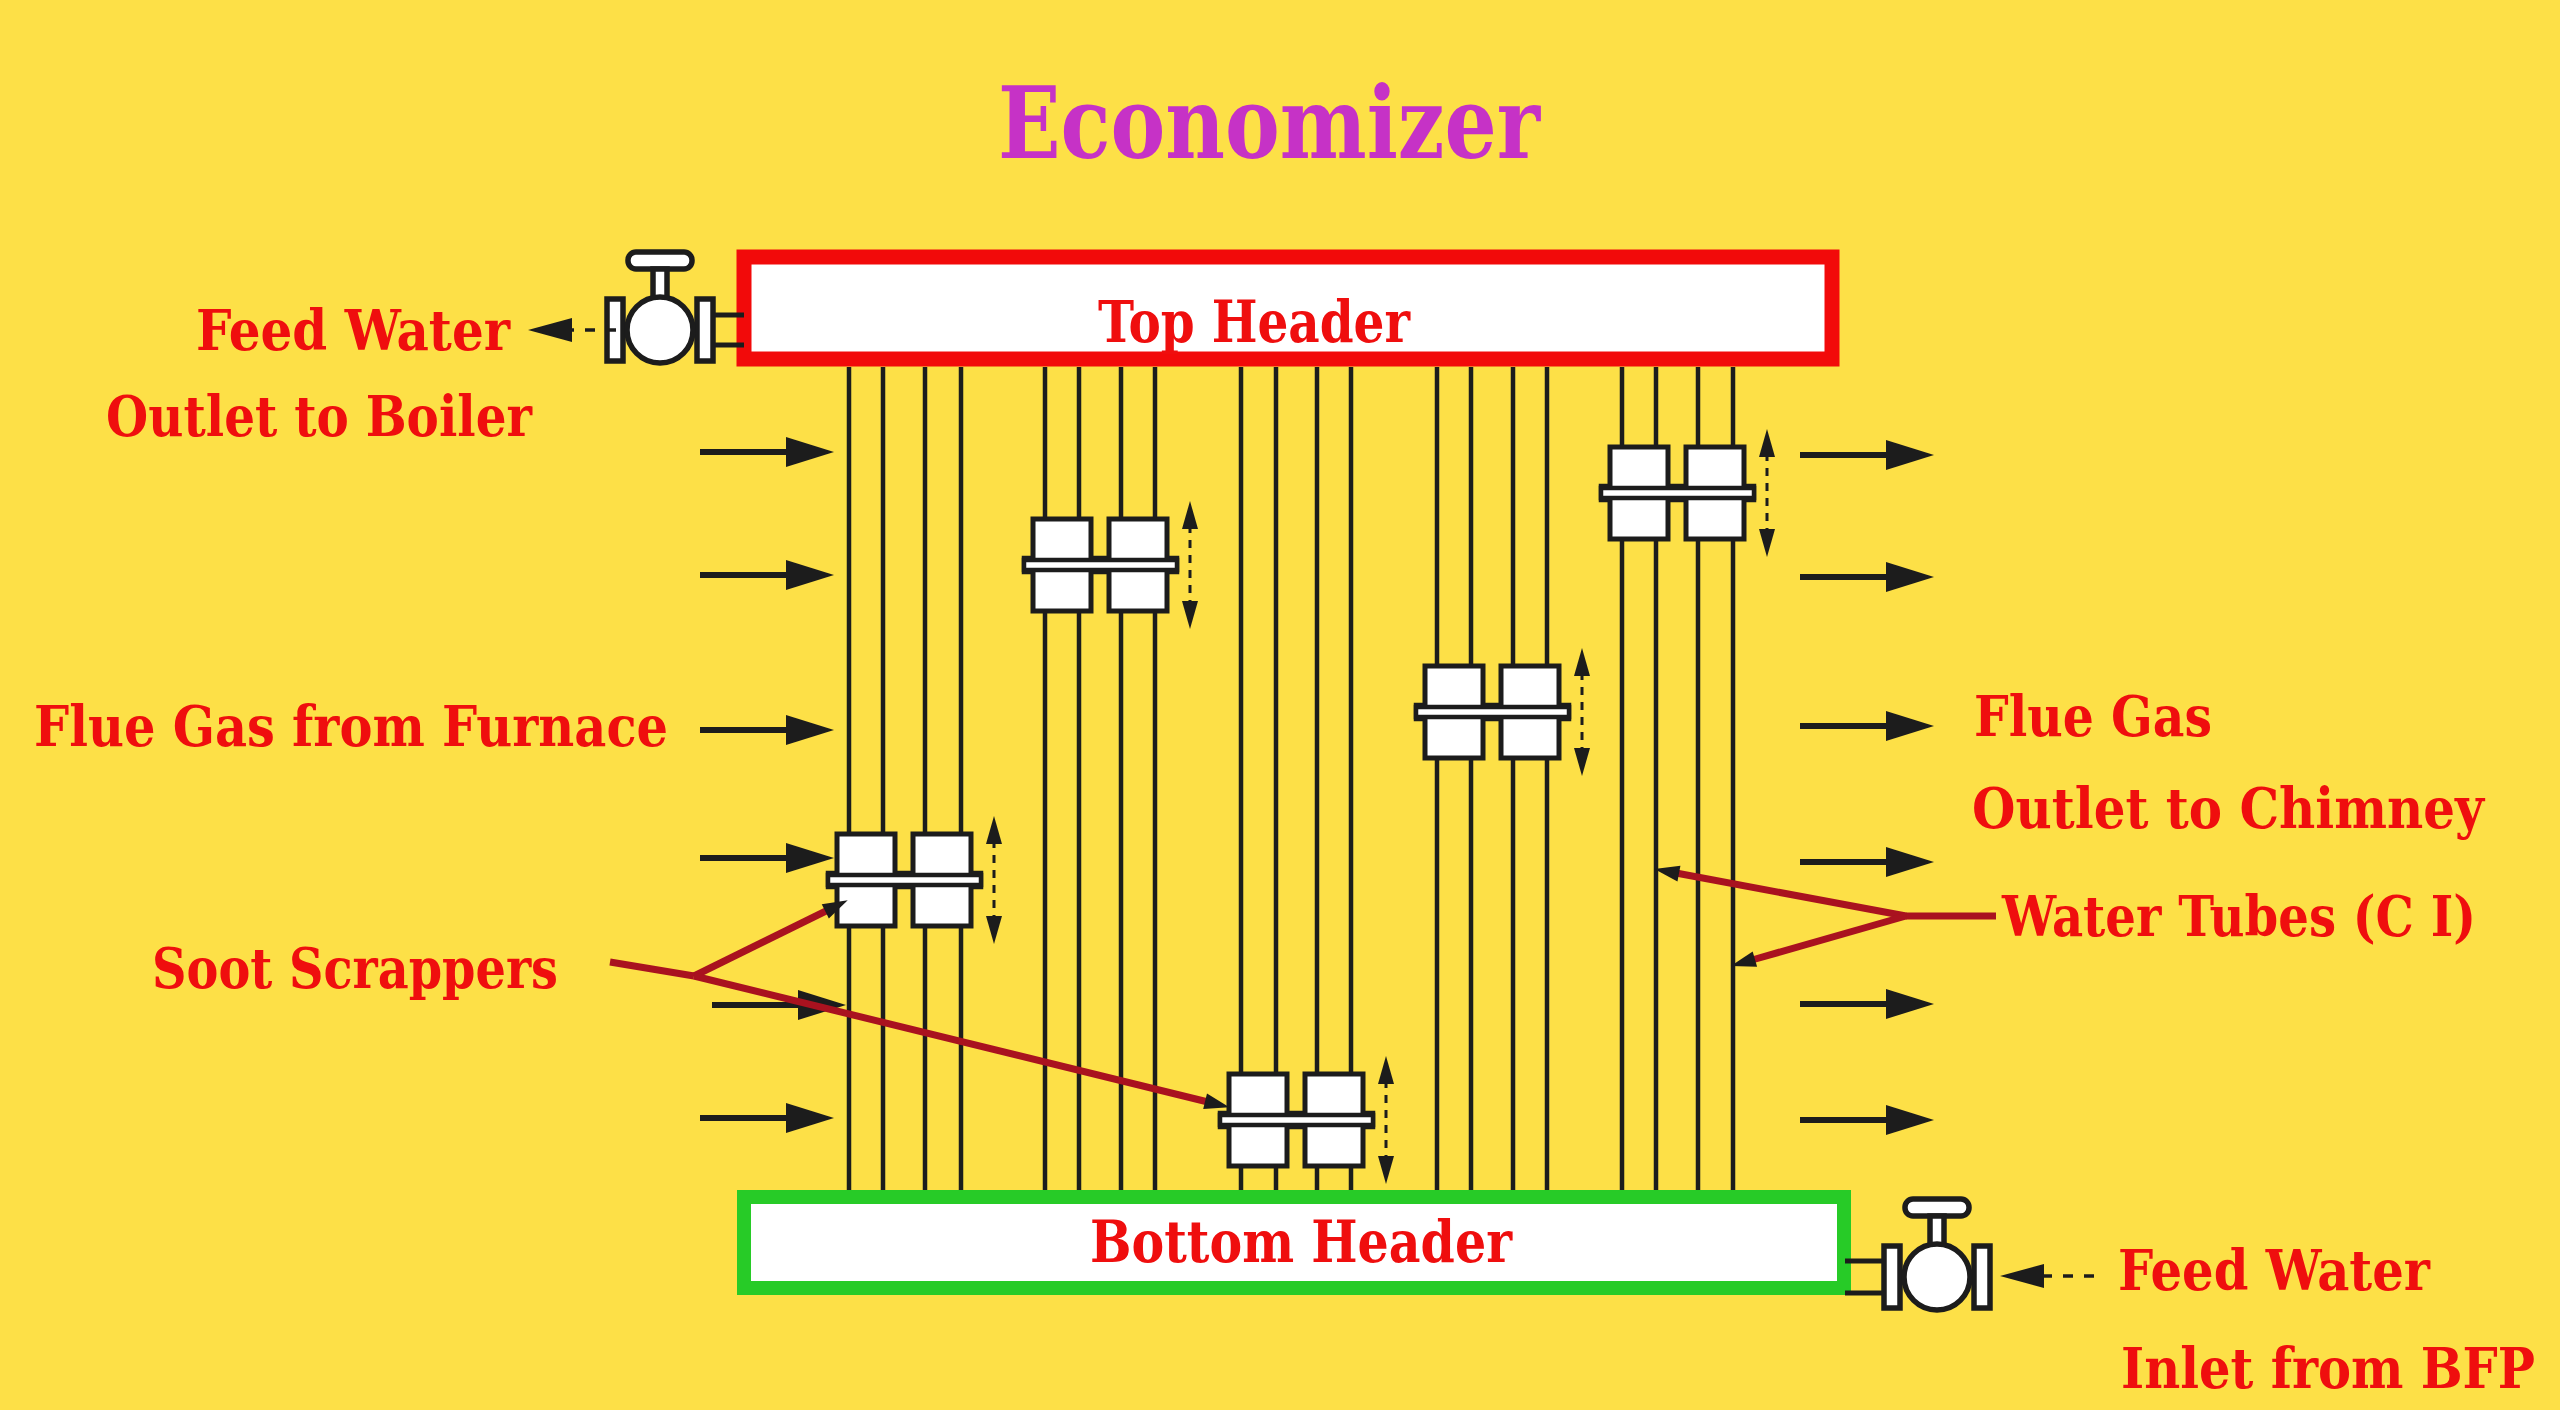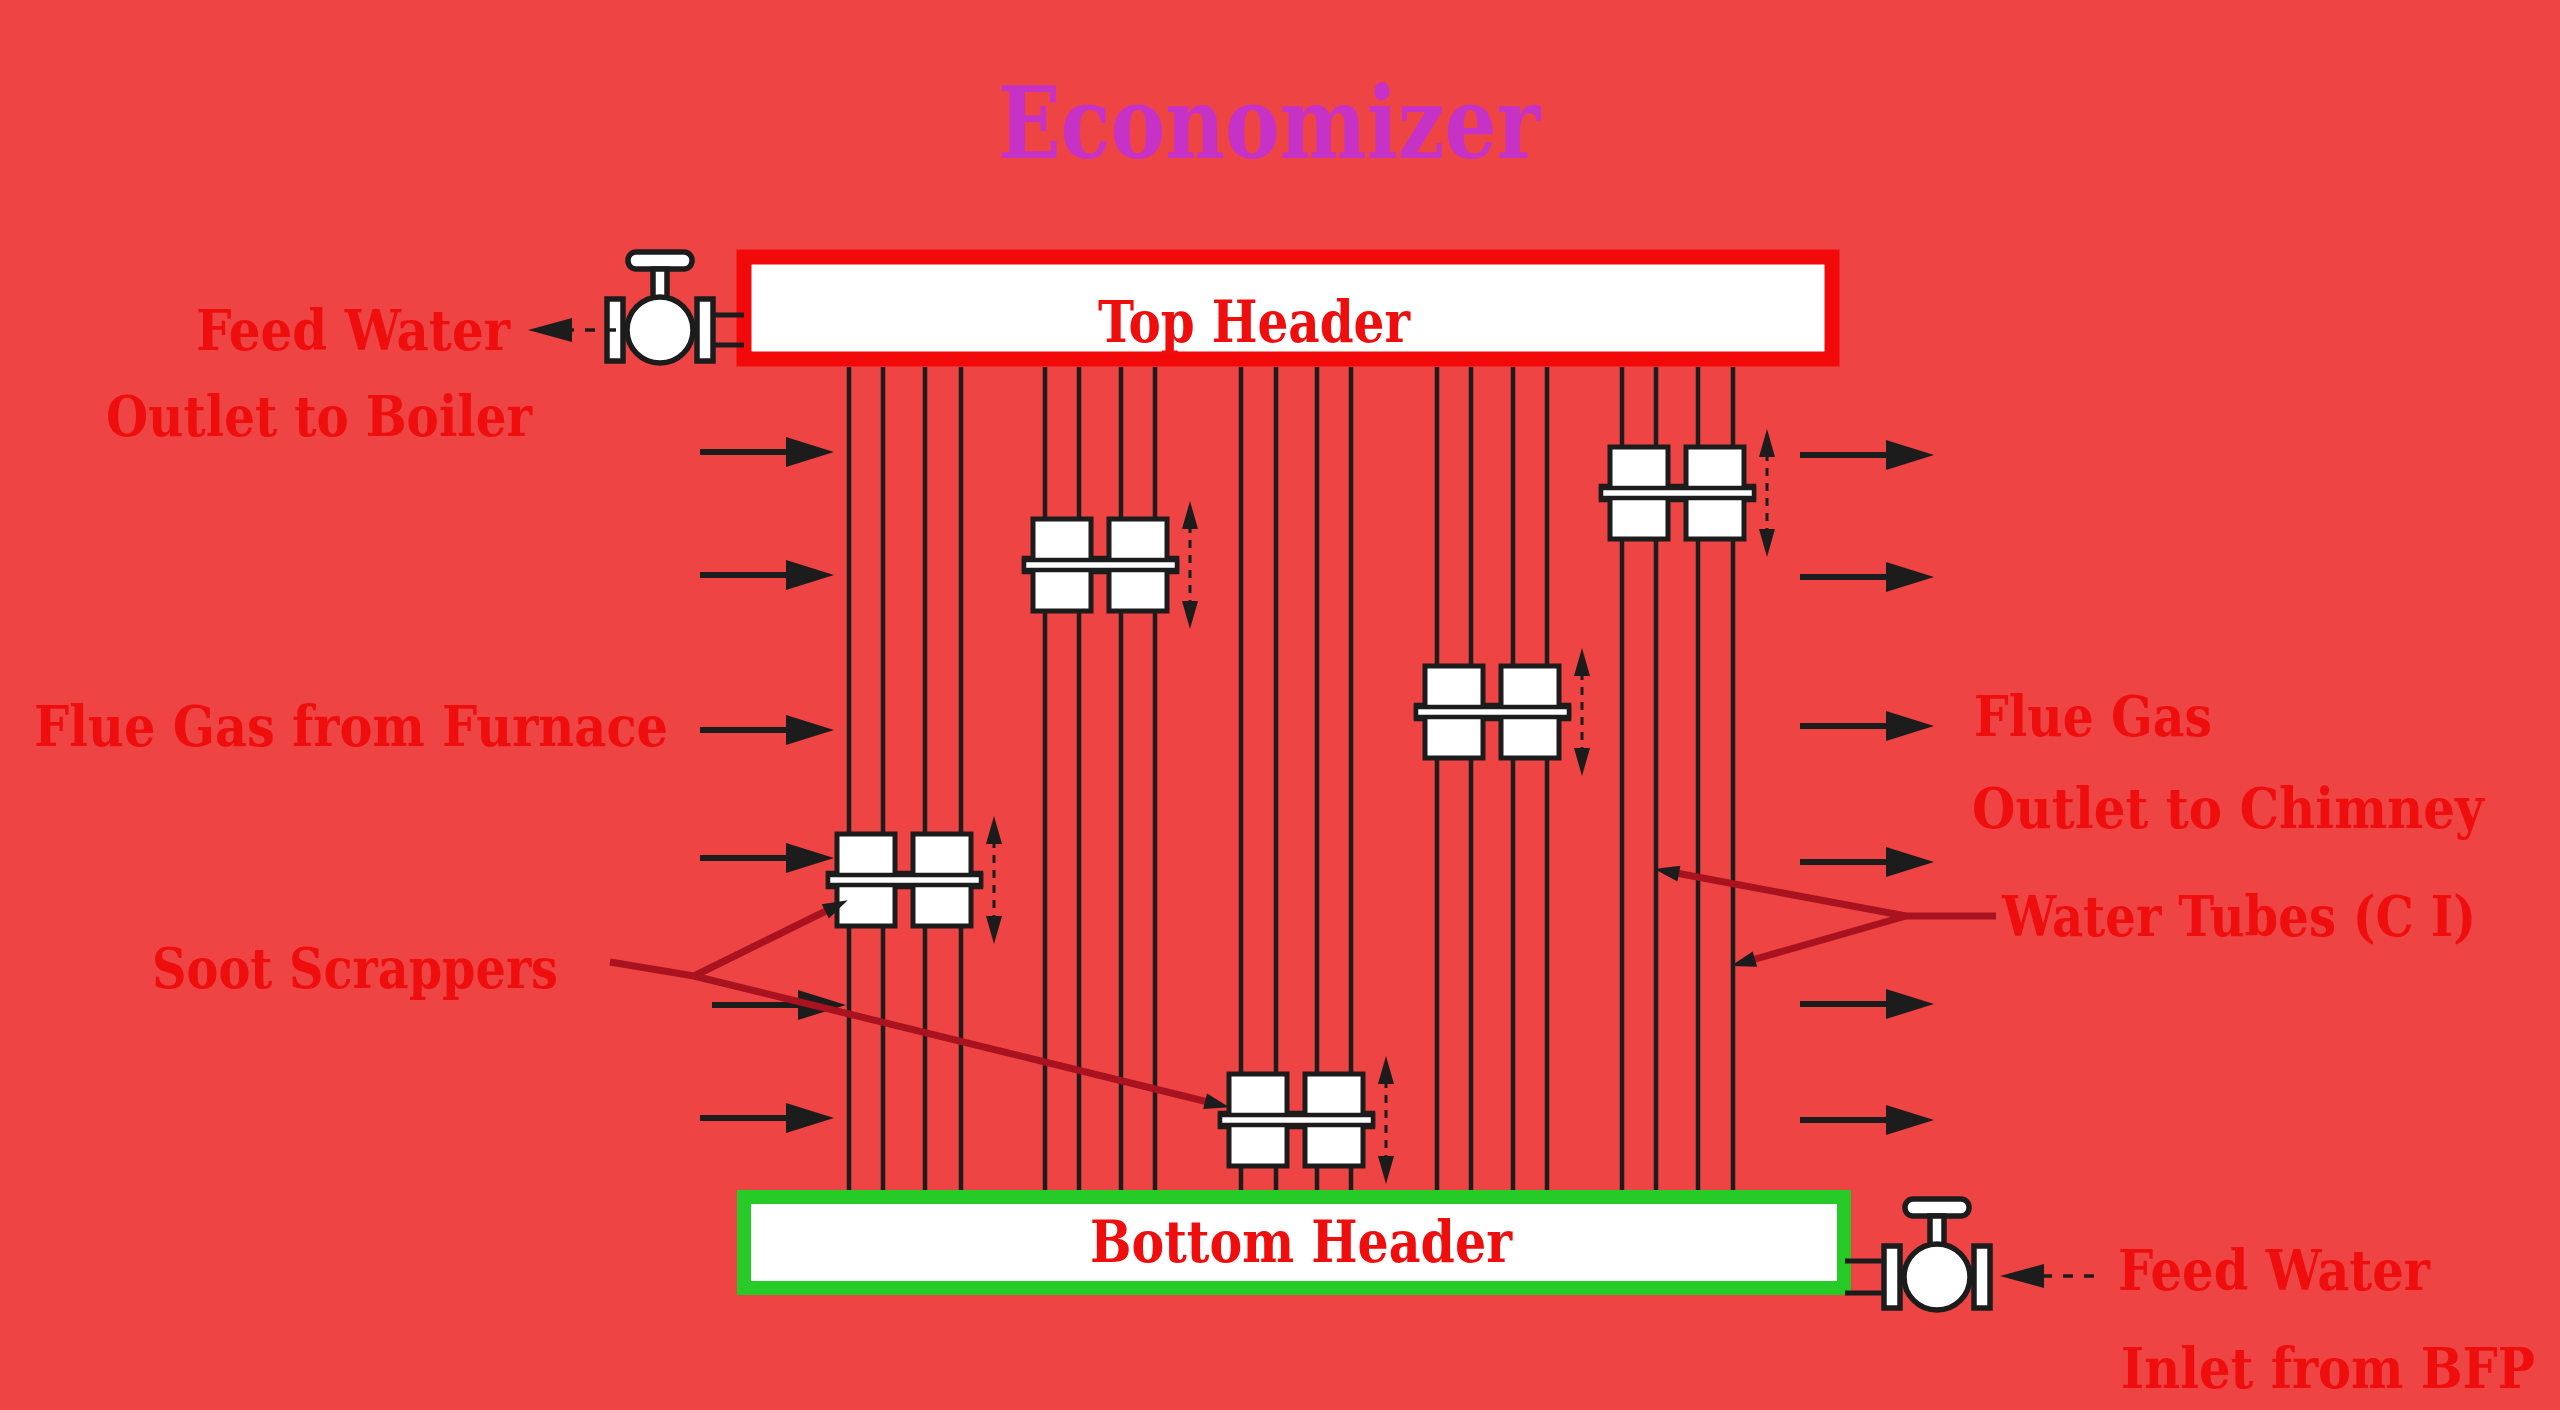--- a/index.html
+++ b/index.html
@@ -1,16 +1,16 @@
 <!DOCTYPE html>
 <html><head>
 <meta charset="utf-8">
 <style>
   html,body{margin:0;padding:0;background:#ffffff;}
-  .stage{width:2560px;height:1410px;position:relative;background:#ef4444;overflow:hidden;}
+  .stage{width:2560px;height:1410px;position:relative;background:#fde047;overflow:hidden;}
   svg{display:block;}
   text{font-family:"DejaVu Serif","Liberation Serif",serif;font-weight:bold;}
   .ink{stroke:#1C1C1C;}
   .inkfill{fill:#1C1C1C;stroke:none;}
   .dash{stroke:#1C1C1C;stroke-width:3.5;stroke-dasharray:10 11;fill:none;}
   .pipe{stroke:#1C1C1C;stroke-width:5;fill:none;}
   .tube{stroke:#1C1C1C;stroke-width:4.5;}
 </style>
 </head>
 <body>

